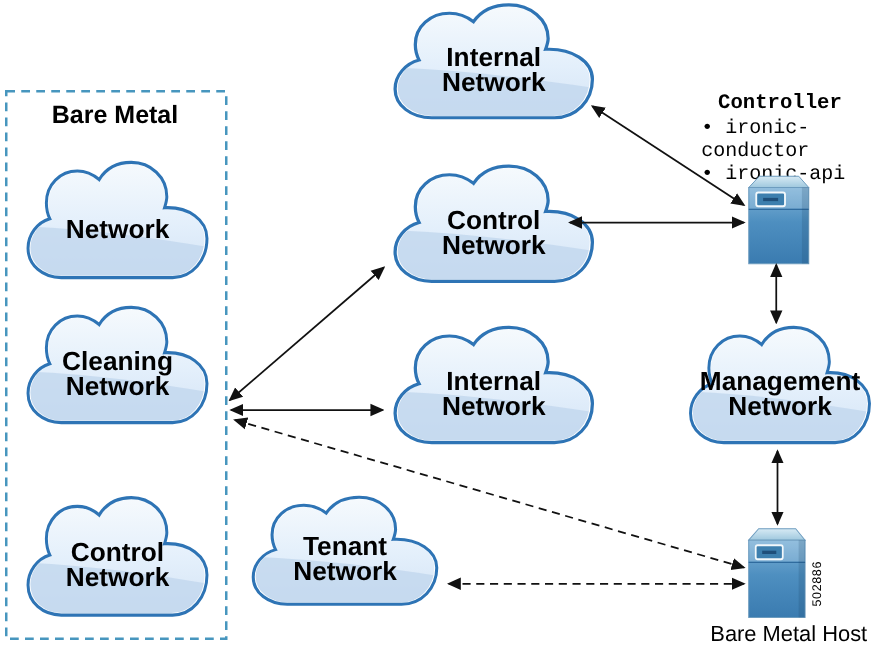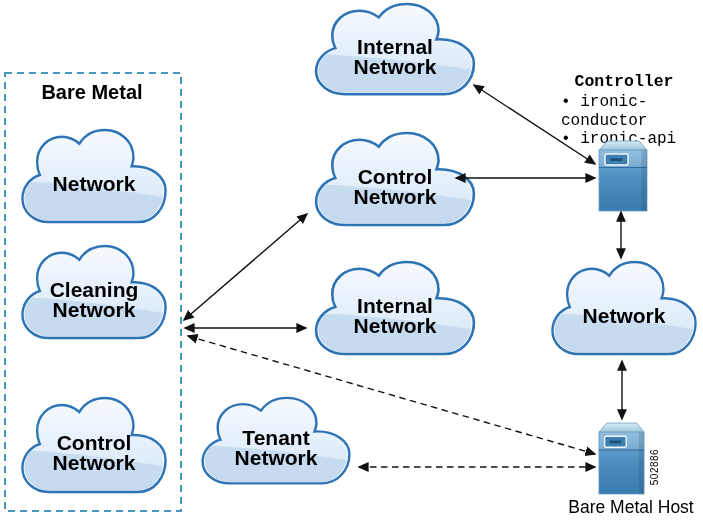--- a/index.html
+++ b/index.html
@@ -149,20 +149,21 @@
       <div>Tenant</div>
       <div>Network</div>
     </div>
   </div>
 
   <div class="cloud" style="left:546px;top:260px;width:156px;height:98px">
     <svg class="shape" viewBox="0 0 170 100" preserveAspectRatio="none">
         <use href="#cloud-g"></use>
       </svg>
     <div class="cloud-label">
+      <div>Management</div>
       <div>Network</div>
     </div>
   </div>
 
   <div class="controller-block">
     <div class="controller-title">Controller</div>
     <div class="svc">ironic-conductor</div>
     <div class="svc">ironic-api</div>
   </div>
 

